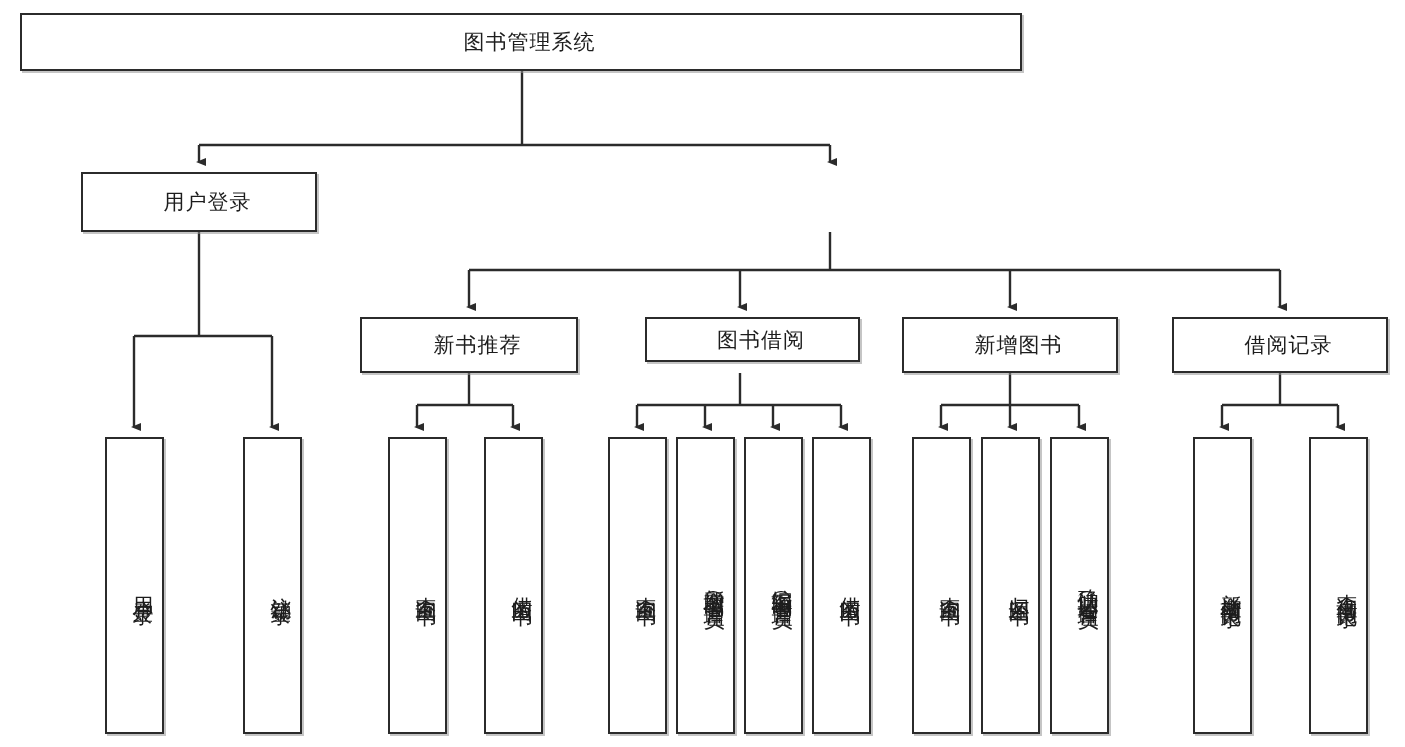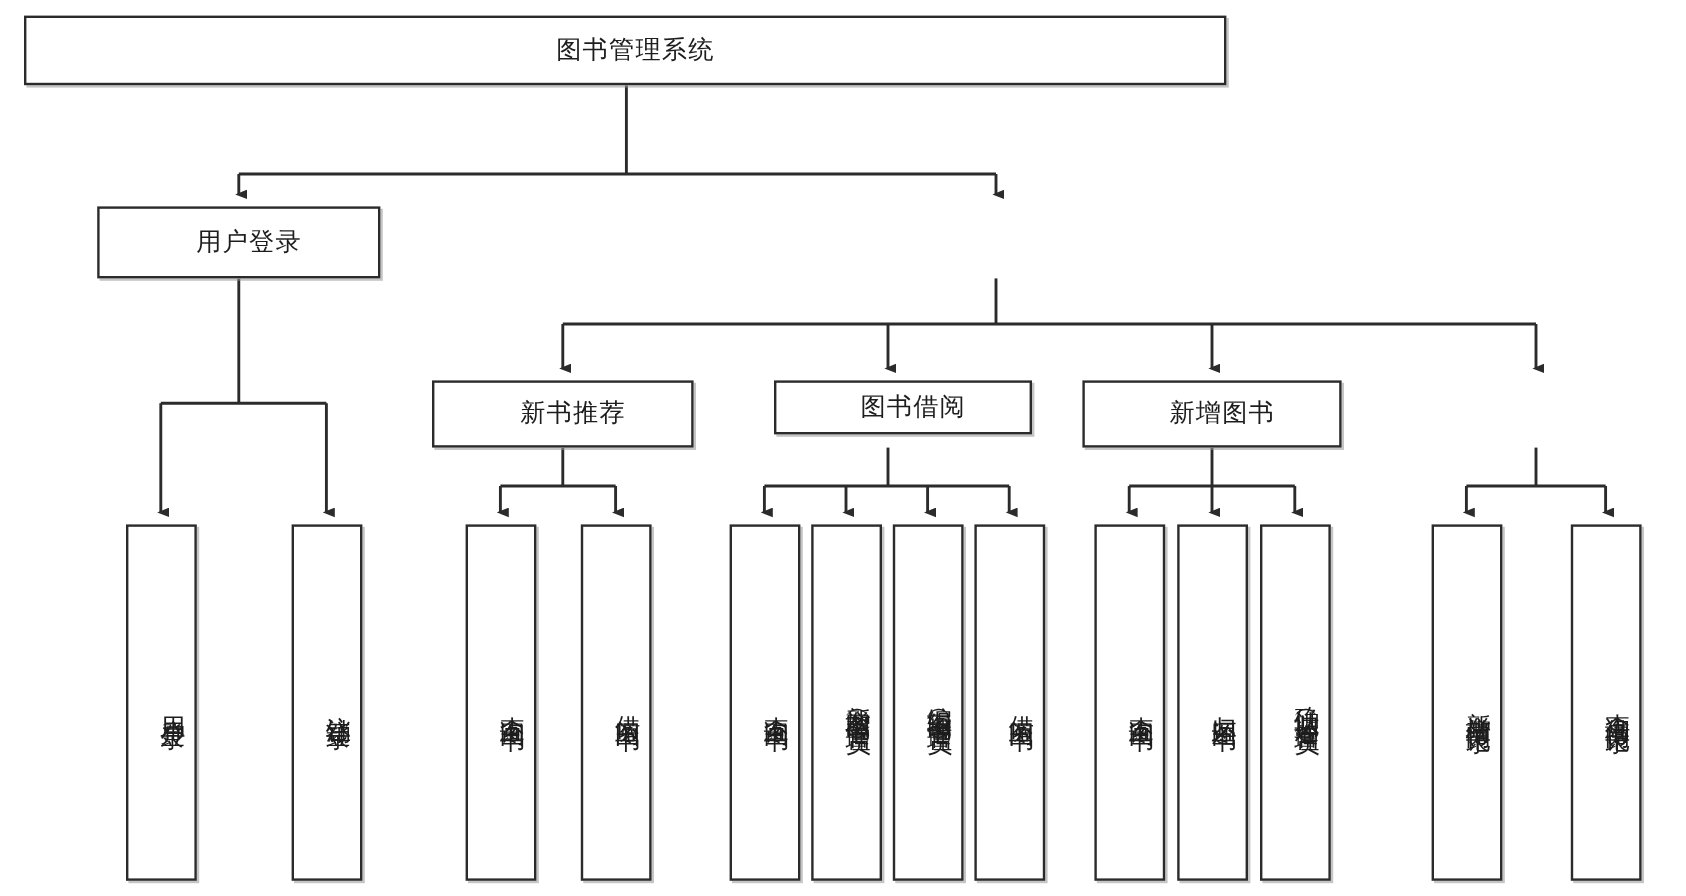--- a/index.html
+++ b/index.html
@@ -128,20 +128,23 @@
 
   <div class="node horiz" style="left:360px;top:317px;width:218px;height:56px;">
     <span>新书推荐</span>
   </div>
   <div class="node horiz" style="left:633px;top:317px;width:215px;height:45px;margin-left:12px;">
     <span>图书借阅</span>
   </div>
   <div class="node horiz" style="left:902px;top:317px;width:216px;height:56px;">
     <span>新增图书</span>
   </div>
+  <div class="node horiz" style="left:1172px;top:317px;width:216px;height:56px;">
+    <span>借阅记录</span>
+  </div>
 
   <div class="node vert" style="left:105px;top:437px;width:59px;height:297px;">
     <span>用户登录</span>
   </div>
   <div class="node vert" style="left:243px;top:437px;width:59px;height:297px;">
     <span>注销登录</span>
   </div>
 
   <div class="node vert" style="left:388px;top:437px;width:59px;height:297px;">
     <span>查询图书</span>

